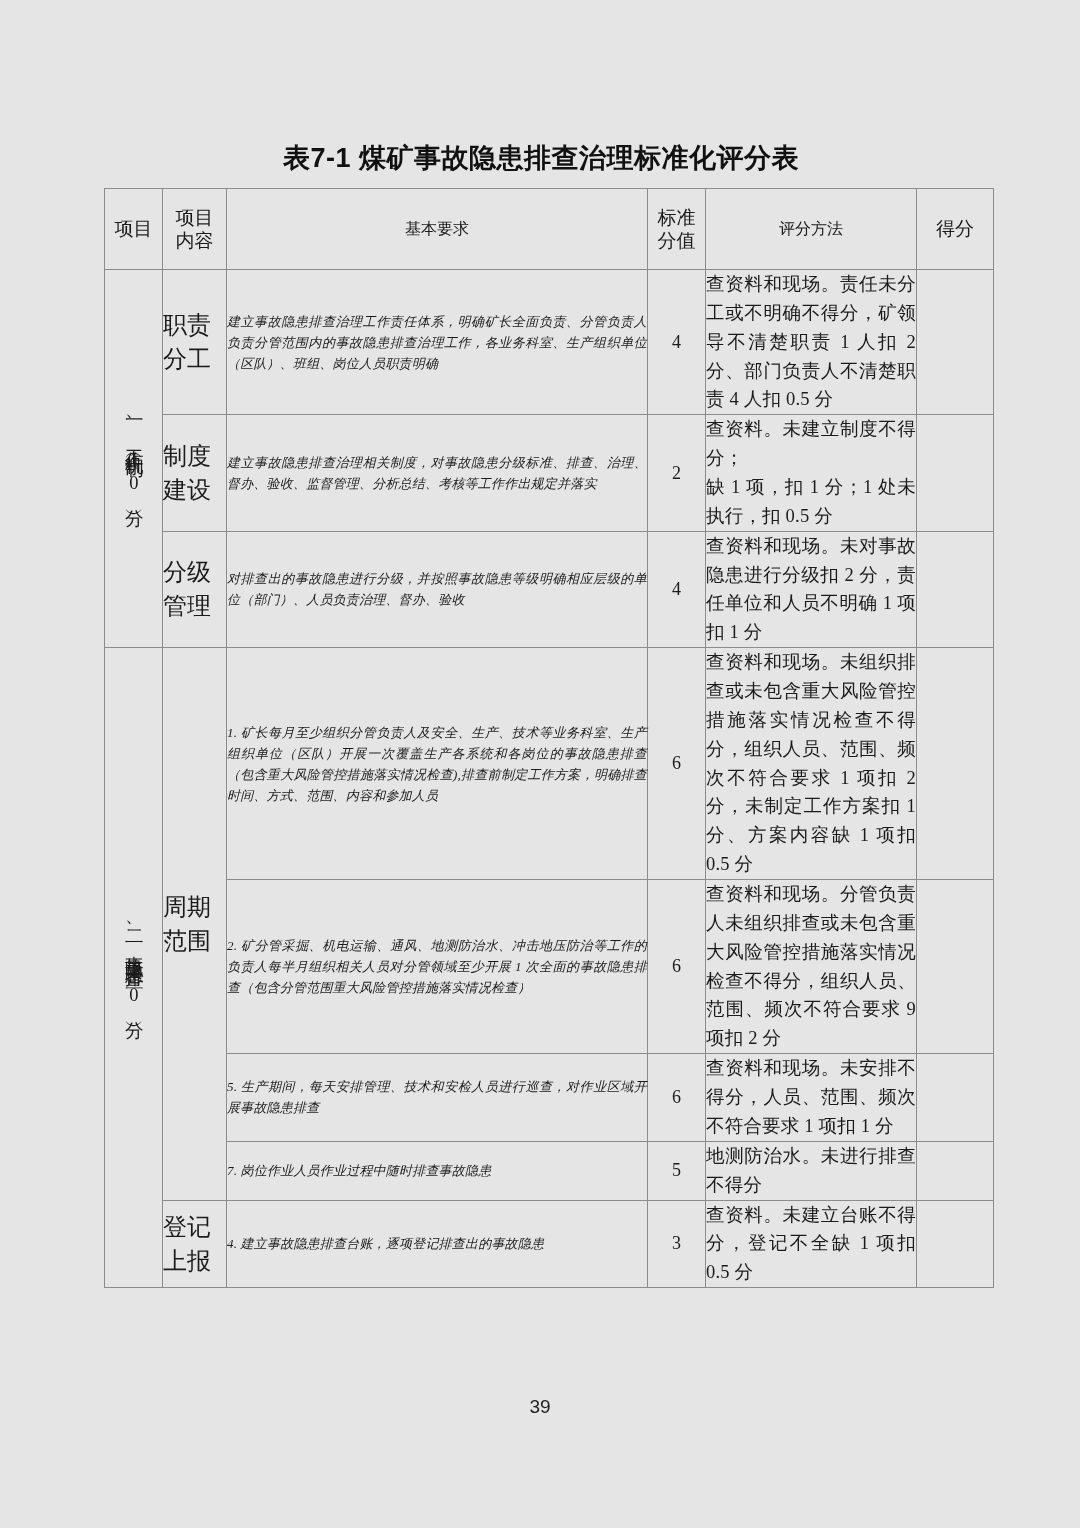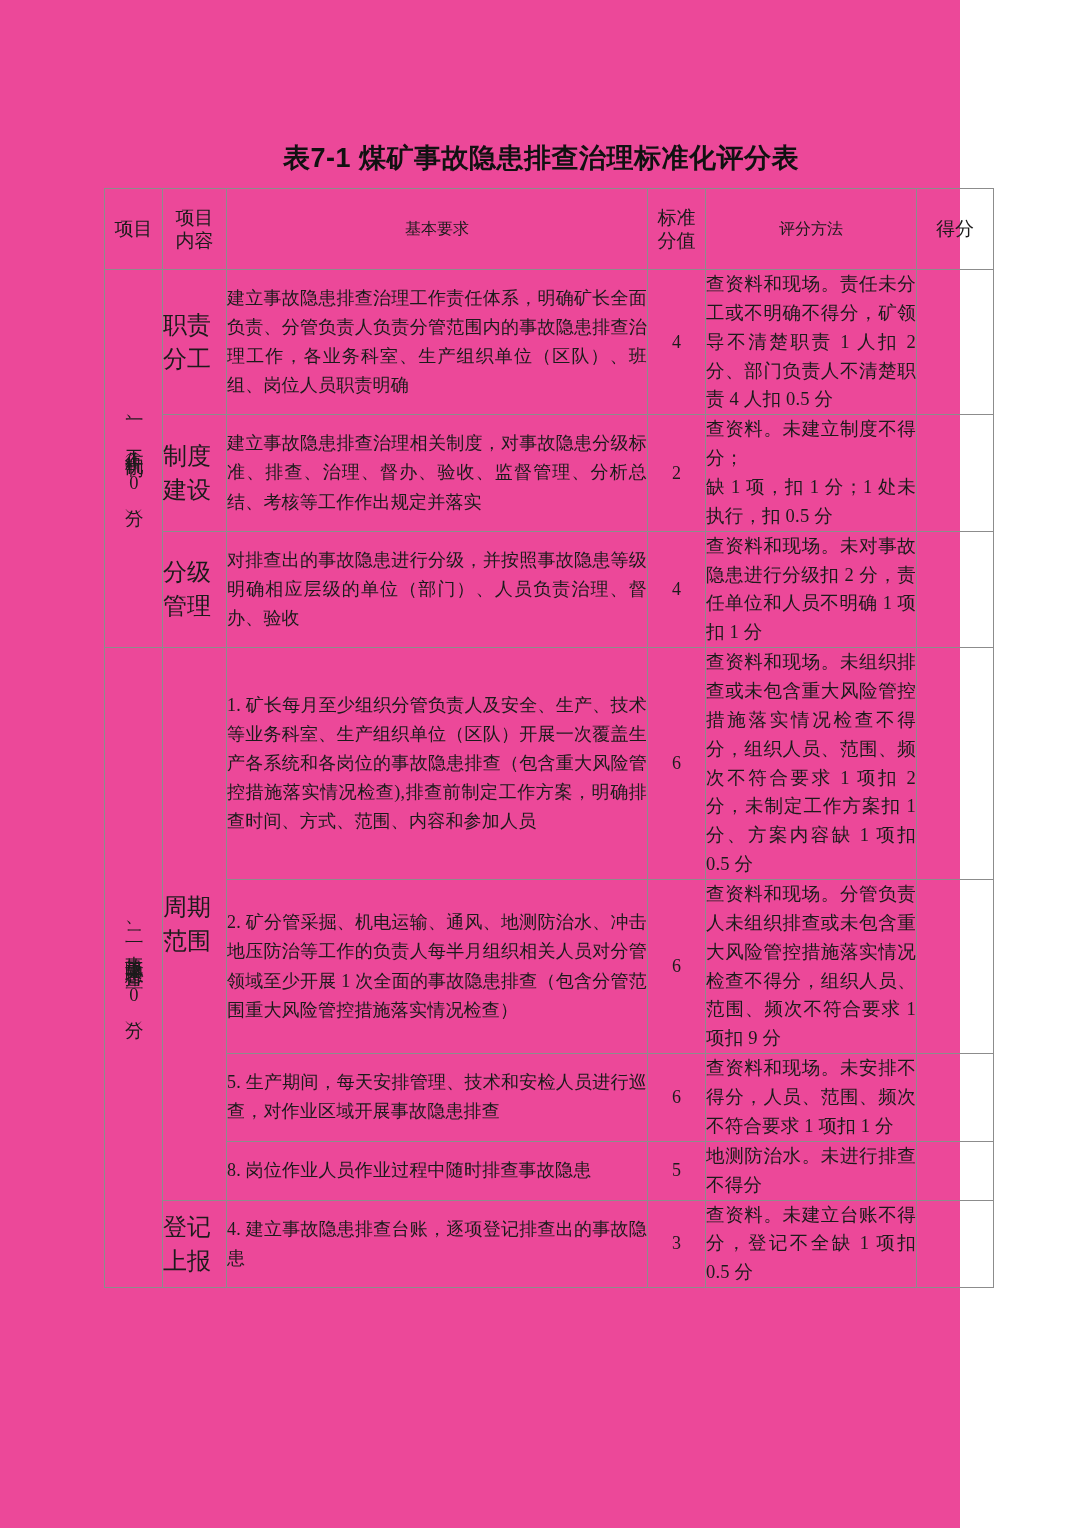--- a/index.html
+++ b/index.html
@@ -11,23 +11,23 @@
     width: 1080px;
     height: 1528px;
     font-family: "Liberation Serif", "DejaVu Serif", serif;
     color: #1a1a1a;
     position: relative;
     overflow: hidden;
   }
   .page {
     position: absolute;
     left: 0; top: 0;
-    width: 960px;
+    width: 1080px;
     height: 1528px;
-    background: #ec4899;
+    background: #e5e5e5;
   }
   .doc-title {
     position: absolute;
     left: 96px;
     top: 140px;
     width: 890px;
     text-align: center;
     font-size: 27px;
     font-weight: 700;
     letter-spacing: 0.5px;
@@ -84,24 +84,25 @@
   }
   .subject-cell {
     text-align: left;
     font-size: 24px;
     line-height: 1.42;
     padding: 4px 2px;
   }
   .req-cell {
     text-align: justify;
     text-align-last: left;
-    font-size: 18px;
+    font-size: 13px;
     line-height: 1.62;
     padding: 14px 14px 14px 16px;
     letter-spacing: 0.2px;
+    font-style: italic;
   }
   .score-cell {
     text-align: center;
     font-size: 18px;
   }
   .method-cell {
     text-align: justify;
     text-align-last: left;
     font-size: 18.5px;
     line-height: 1.56;
@@ -205,45 +206,46 @@
         </td>
         <td class="req-cell">1. 矿长每月至少组织分管负责人及安全、生产、技术等业务科室、生产组织单位（区队）开展一次覆盖生产各系统和各岗位的事故隐患排查（包含重大风险管控措施落实情况检查),排查前制定工作方案，明确排查时间、方式、范围、内容和参加人员</td>
         <td class="score-cell">6</td>
         <td class="method-cell">查资料和现场。未组织排查或未包含重大风险管控措施落实情况检查不得分，组织人员、范围、频次不符合要求 1 项扣 2 分，未制定工作方案扣 1 分、方案内容缺 1 项扣 0.5 分</td>
         <td class="result-cell"></td>
       </tr>
 
       <tr>
         <td class="req-cell">2. 矿分管采掘、机电运输、通风、地测防治水、冲击地压防治等工作的负责人每半月组织相关人员对分管领域至少开展 1 次全面的事故隐患排查（包含分管范围重大风险管控措施落实情况检查）</td>
         <td class="score-cell">6</td>
-        <td class="method-cell">查资料和现场。分管负责人未组织排查或未包含重大风险管控措施落实情况检查不得分，组织人员、范围、频次不符合要求 1 项扣 9 分</td>
+        <td class="method-cell">查资料和现场。分管负责人未组织排查或未包含重大风险管控措施落实情况检查不得分，组织人员、范围、频次不符合要求 9 项扣 2 分</td>
         <td class="result-cell"></td>
       </tr>
 
       <tr>
         <td class="req-cell">5. 生产期间，每天安排管理、技术和安检人员进行巡查，对作业区域开展事故隐患排查</td>
         <td class="score-cell">6</td>
         <td class="method-cell">查资料和现场。未安排不得分，人员、范围、频次不符合要求 1 项扣 1 分</td>
         <td class="result-cell"></td>
       </tr>
 
       <tr>
-        <td class="req-cell">8. 岗位作业人员作业过程中随时排查事故隐患</td>
+        <td class="req-cell">7. 岗位作业人员作业过程中随时排查事故隐患</td>
         <td class="score-cell">5</td>
         <td class="method-cell">地测防治水。未进行排查不得分</td>
         <td class="result-cell"></td>
       </tr>
 
       <tr class="last-row">
         <td class="subject-cell">
           <div>登记</div>
           <div>上报</div>
         </td>
         <td class="req-cell">4. 建立事故隐患排查台账，逐项登记排查出的事故隐患</td>
         <td class="score-cell">3</td>
         <td class="method-cell">查资料。未建立台账不得分，登记不全缺 1 项扣 0.5 分</td>
         <td class="result-cell"></td>
       </tr>
     </tbody>
   </table>
 
+  <div class="page-number">39</div>
 
 </div>
 
 </body></html>

